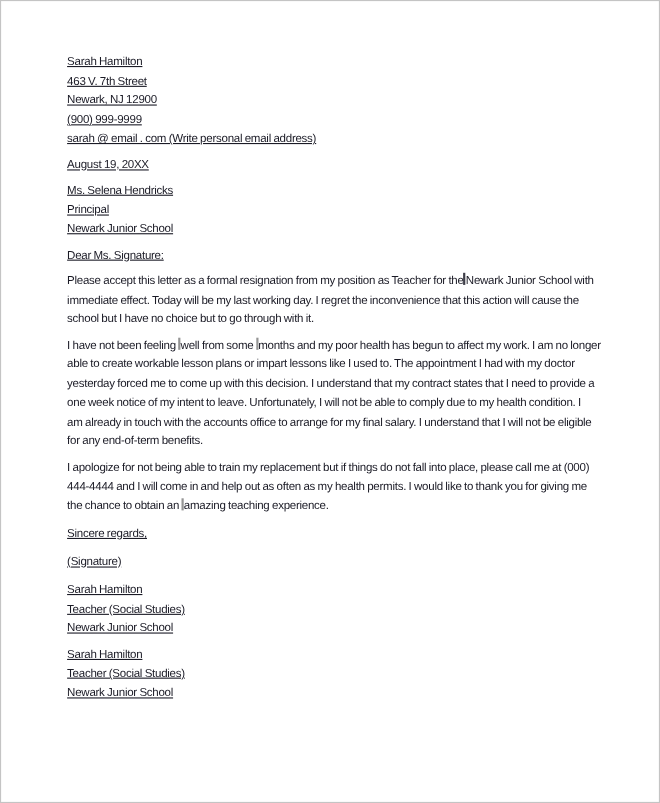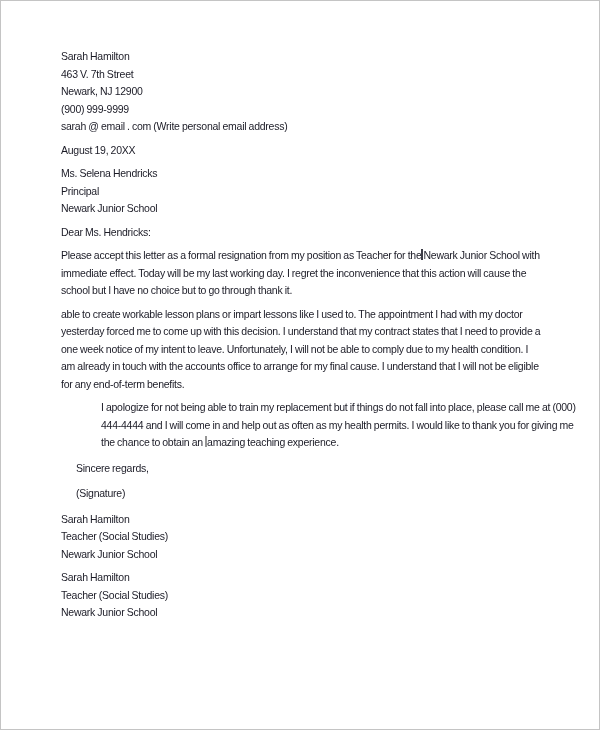--- a/index.html
+++ b/index.html
@@ -20,25 +20,25 @@
     font-family: "Liberation Sans", "DejaVu Sans", sans-serif;
     font-size: 10.5px;
     line-height: 17.5px;
     letter-spacing: -0.25px;
     word-spacing: -0.4px;
     color: var(--text);
   }
   .letter {
     padding: 47px 58px 0 60px;
   }
-  .block { margin-bottom: 6px; }
-  .mb8 { margin-bottom: 8px; margin-left: 15px; }
+  .block { margin-bottom: 6px; text-decoration: underline; }
+  .mb8 { margin-bottom: 8px; }
   .line { white-space: nowrap; }
   .para { margin: 0 0 6px 0; }
-  .paras .para:last-child { margin-bottom: 8px; margin-left: 40px; }
+  .paras .para:last-child { margin-bottom: 8px; }
   .bar {
     display: inline-block;
     width: 2px;
     height: 11px;
     vertical-align: -1px;
   }
   .bar-dark  { background: var(--bar-dark); }
   .bar-light { background: var(--bar-light); }
 </style>
 </head>
@@ -56,33 +56,34 @@
     </div>
 
     <div class="block">August 19, 20XX</div>
 
     <div class="block">
       <div class="line">Ms. Selena Hendricks</div>
       <div class="line">Principal</div>
       <div class="line">Newark Junior School</div>
     </div>
 
-    <div class="block">Dear Ms. Hendricks:</div>
+    <div class="block">Dear Ms. Signature:</div>
 
     <div class="paras">
         <div class="para">
           <div class="line">Please accept this letter as a formal resignation from my position as Teacher for the<span class="bar bar-dark"></span>Newark Junior School with</div>
           <div class="line">immediate effect. Today will be my last working day. I regret the inconvenience that this action will cause the</div>
-          <div class="line">school but I have no choice but to go through thank it.</div>
+          <div class="line">school but I have no choice but to go through with it.</div>
         </div>
         <div class="para">
+          <div class="line">I have not been feeling <span class="bar bar-light"></span>well from some <span class="bar bar-light"></span>months and my poor health has begun to affect my work. I am no longer</div>
           <div class="line">able to create workable lesson plans or impart lessons like I used to. The appointment I had with my doctor</div>
           <div class="line">yesterday forced me to come up with this decision. I understand that my contract states that I need to provide a</div>
           <div class="line">one week notice of my intent to leave. Unfortunately, I will not be able to comply due to my health condition. I</div>
-          <div class="line">am already in touch with the accounts office to arrange for my final cause. I understand that I will not be eligible</div>
+          <div class="line">am already in touch with the accounts office to arrange for my final salary. I understand that I will not be eligible</div>
           <div class="line">for any end-of-term benefits.</div>
         </div>
         <div class="para">
           <div class="line">I apologize for not being able to train my replacement but if things do not fall into place, please call me at (000)</div>
           <div class="line">444-4444 and I will come in and help out as often as my health permits. I would like to thank you for giving me</div>
           <div class="line">the chance to obtain an <span class="bar bar-light"></span>amazing teaching experience.</div>
         </div>
       </div>
 
     <div class="block mb8">Sincere regards,</div>

